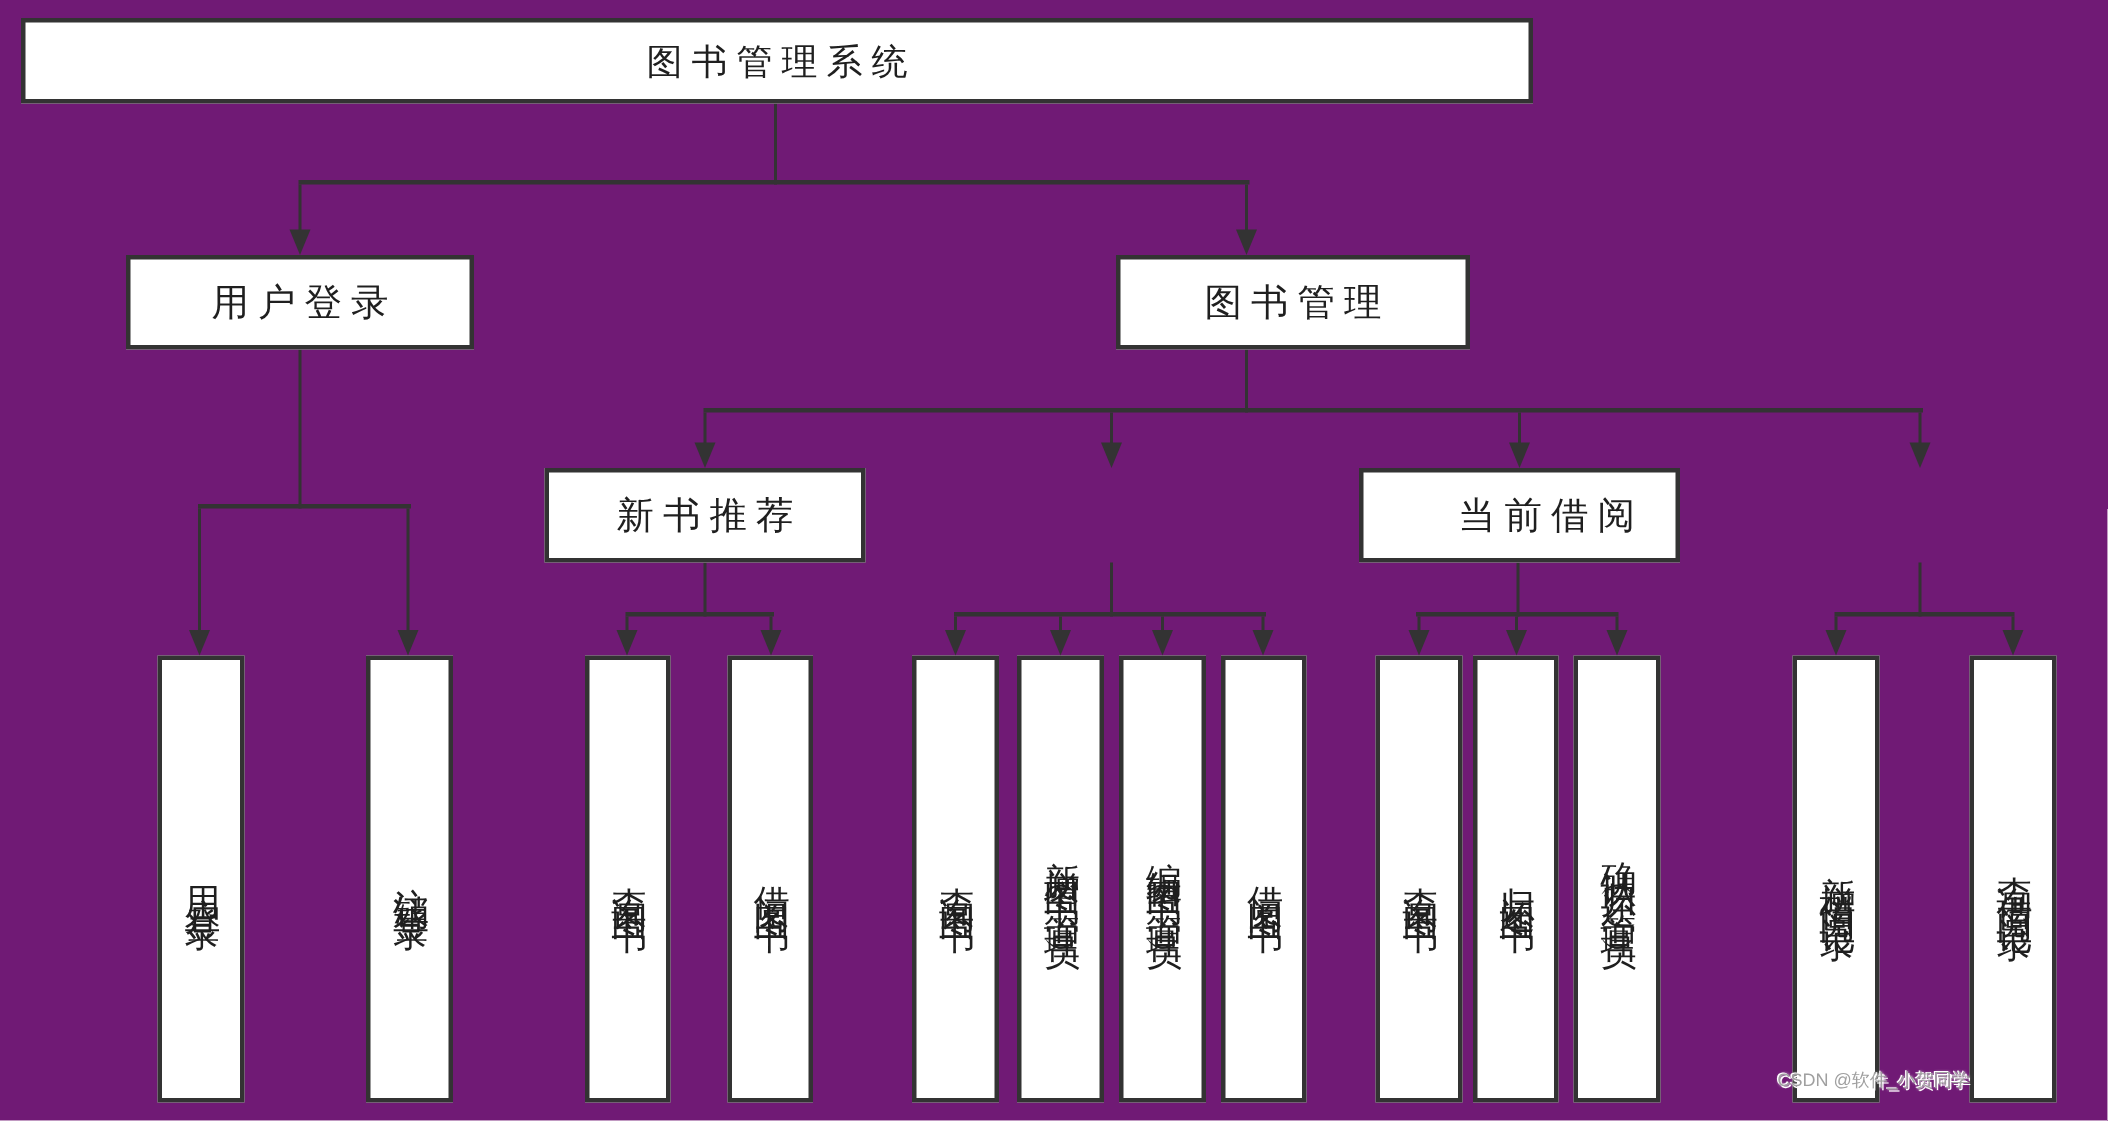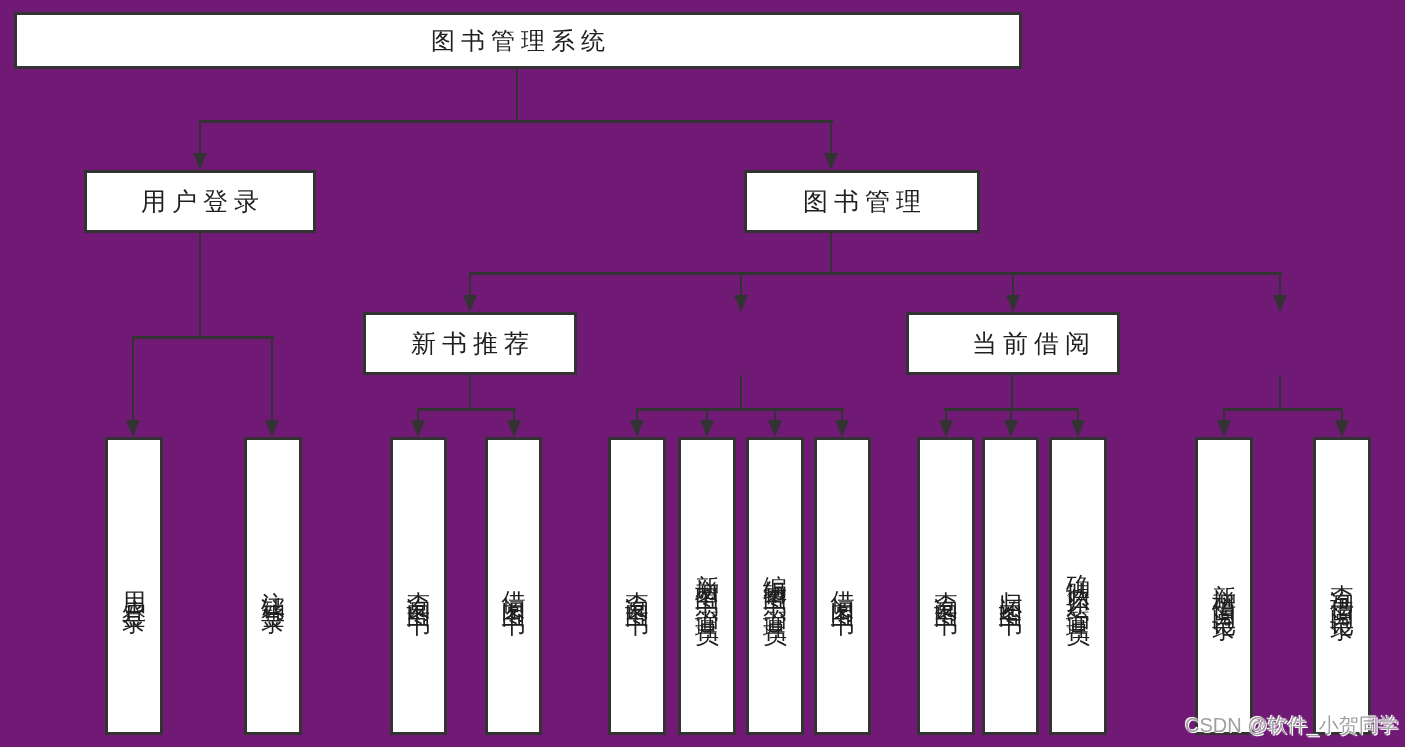--- a/index.html
+++ b/index.html
@@ -53,21 +53,21 @@
     height: 0;
     border-left: 7px solid transparent;
     border-right: 7px solid transparent;
     border-top: 17px solid #333333;
     z-index: 3;
   }
   .watermark {
     position: absolute;
     left: 1185px;
     top: 712px;
-    font-size: 20px;
+    font-size: 12px;
     color: #a0a0a0;
     text-shadow: 0 0 2px #ffffff, 1px 1px 0 #ffffff, -1px -1px 0 #ffffff;
     z-index: 4;
     white-space: nowrap;
   }
 </style>
 </head>
 <body>
 
 <div class="canvas">

